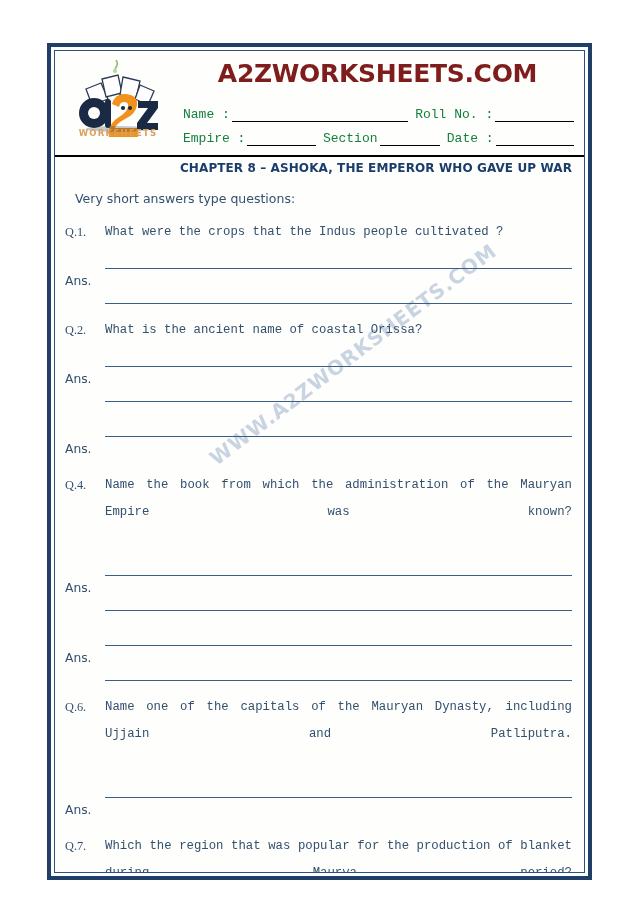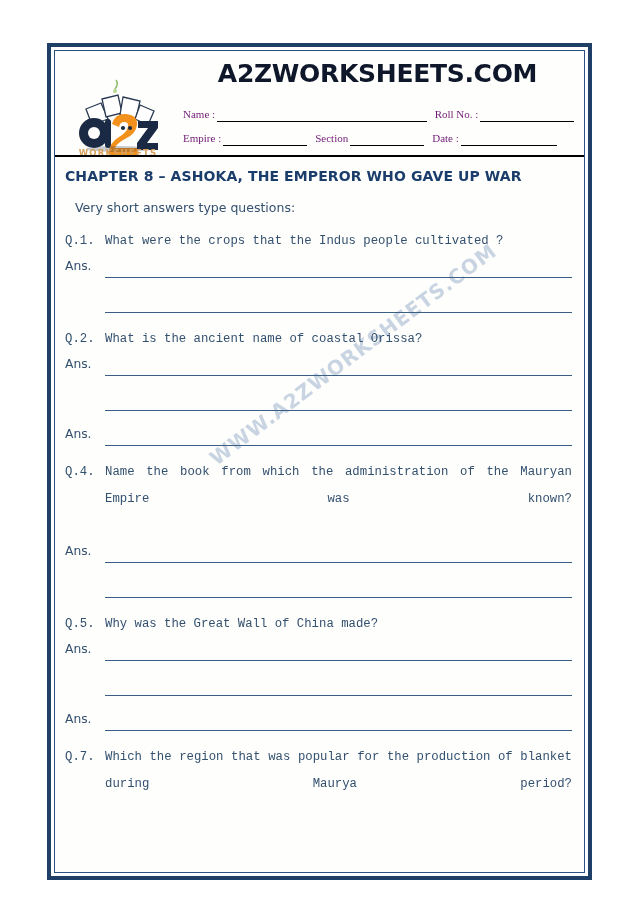--- a/index.html
+++ b/index.html
@@ -59,45 +59,45 @@
   #header-block {
     position: relative;
     z-index: 10;
     padding: 5px 8px 0 6px;
     height: 104px;
     box-sizing: border-box;
   }
   #brand-logo {
     position: absolute;
     left: 13px;
-    top: 24px;
+    top: 4px;
     width: 100px;
     height: 82px;
   }
   #site-title {
     position: absolute;
     left: 120px;
     top: 8px;
     right: 4px;
     text-align: center;
     font-family: "DejaVu Sans", sans-serif;
     font-size: 25px;
     font-weight: bold;
-    color: #0f172a;
+    color: #7f1d1d;
     letter-spacing: -0.3px;
   }
   .field-row {
     position: absolute;
     left: 128px;
     right: 8px;
-    font-size: 11px;
-    color: #701a75;
+    font-size: 13px;
+    color: #15803d;
     display: flex;
     align-items: flex-end;
-    font-family: Liberation Serif, serif;
+    font-family: Liberation Mono, monospace;
   }
   #field-row-1 { top: 56px; }
   #field-row-2 { top: 80px; }
   .field-label {
     white-space: nowrap;
     line-height: 15px;
   }
   .field-line {
     border-bottom: 1.3px solid #000000;
     height: 13px;
@@ -120,26 +120,26 @@
     z-index: 10;
   }
 
   
   #sheet-body {
     position: relative;
     z-index: 10;
     padding: 0 12px 0 10px;
   }
   #chapter-title {
-    text-align: left;
-    font-size: 14px;
+    text-align: right;
+    font-size: 12px;
     font-weight: bold;
     color: #1b3d6b;
     letter-spacing: 0.1px;
-    margin-top: 13px;
+    margin-top: 6px;
     margin-bottom: 0;
     font-family: "DejaVu Sans", sans-serif;
   }
   #section-instruction {
     font-size: 12.5px;
     color: #33506f;
     margin-top: 16px;
     margin-left: 10px;
     font-family: "DejaVu Sans", sans-serif;
   }
@@ -149,21 +149,21 @@
   .question-row {
     display: flex;
     align-items: flex-start;
     font-size: 12.3px;
     color: #33506f;
     line-height: 27px;
   }
   .q-number {
     width: 40px;
     flex: none;
-    font-family: Liberation Mono, monospace;
+    font-family: Liberation Serif, serif;
   }
   .q-text {
     flex: 1;
     font-family: Liberation Mono, monospace;
   }
   .q-text.justify {
     text-align: justify;
   }
   .q-text.justify::after {
     content: "";
@@ -176,20 +176,21 @@
     align-items: flex-start;
     font-size: 12.3px;
     color: #33506f;
     margin-top: 1px;
   }
   .a-label {
     width: 40px;
     flex: none;
     line-height: 20px;
     font-family: "DejaVu Sans", sans-serif;
+    margin-top: 24px;
   }
   .a-lines {
     flex: 1;
     padding-top: 0;
   }
   .answer-line {
     border-bottom: 1.1px solid #3b5f84;
     height: 21px;
   }
   .answer-line + .answer-line {
@@ -309,33 +310,33 @@
             </div>
             <div class="answer-row">
               <span class="a-label">Ans.</span>
               <span class="a-lines">
                 <div class="answer-line"></div>
                 <div class="answer-line"></div>
               </span>
             </div>
           </div>
           <div class="qa-block">
-            <div class="question-row">
-              <span class="q-number">Q.5.</span>
-              <span class="q-text">Why was the Great Wall of China made?</span>
-            </div>
-            <div class="answer-row">
-              <span class="a-label">Ans.</span>
-              <span class="a-lines">
-                <div class="answer-line"></div>
-                <div class="answer-line"></div>
-              </span>
-            </div>
-          </div>
-          <div class="qa-block">
+            <div class="answer-row">
+              <span class="a-label">Ans.</span>
+              <span class="a-lines">
+                <div class="answer-line"></div>
+                <div class="answer-line"></div>
+              </span>
+            </div>
+          </div>
+          <div class="qa-block">
+            <div class="question-row">
+              <span class="q-number">Q.6.</span>
+              <span class="q-text justify">Name one of the capitals of the Mauryan Dynasty, including Ujjain and Patliputra.</span>
+            </div>
             <div class="answer-row">
               <span class="a-label">Ans.</span>
               <span class="a-lines">
                 <div class="answer-line"></div>
               </span>
             </div>
           </div>
           <div class="qa-block">
             <div class="question-row">
               <span class="q-number">Q.7.</span>

